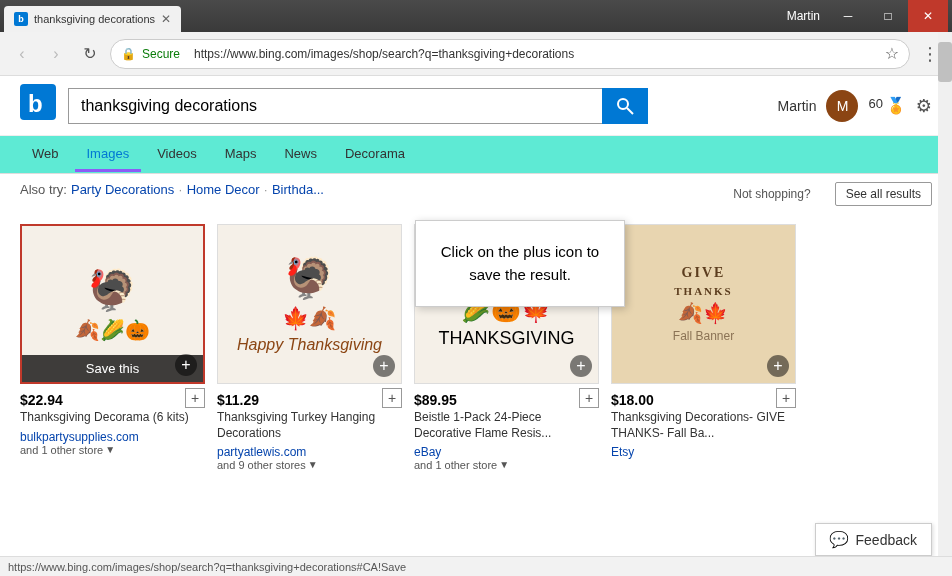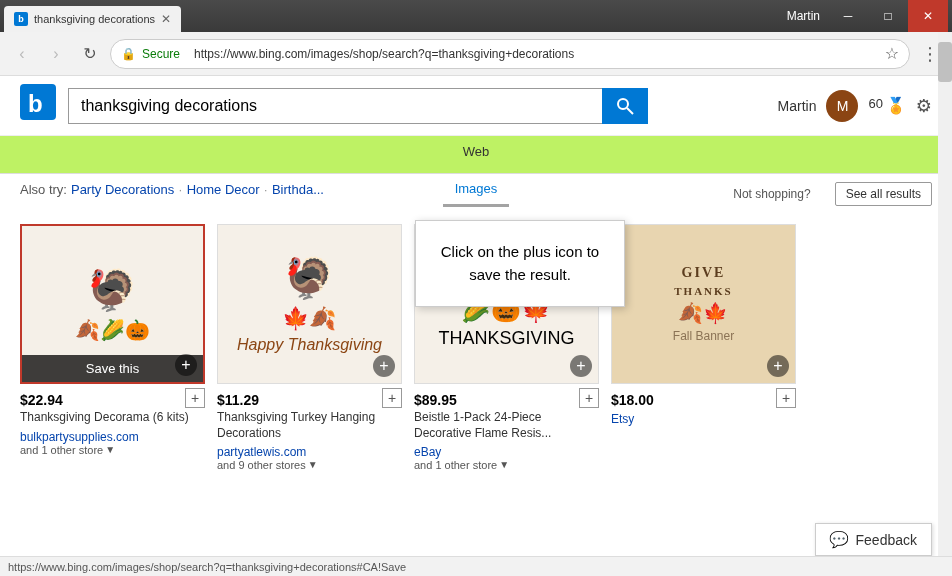--- a/index.html
+++ b/index.html
@@ -162,24 +162,23 @@
     .settings-btn {
       font-size: 18px; color: #555; cursor: pointer;
     }
 
     
     .nav-tabs {
       display: flex;
       align-items: center;
       padding: 0 20px;
       border-bottom: 1px solid #ddd;
-      background: #bef264;
+      background: #5eead4;
       height: 38px;
       gap: 4px;
-      flex-direction: column;
     }
     .nav-tab {
       padding: 8px 12px;
       font-size: 13px;
       color: #333;
       cursor: pointer;
       border-bottom: 2px solid transparent;
       text-decoration: none;
     }
     .nav-tab.active {
@@ -439,25 +438,25 @@
     <div class="points-badge">
       <span>60</span>
       <span class="medal">🏅</span>
     </div>
     <span class="settings-btn">⚙</span>
   </div>
 </div>
 
 <div class="nav-tabs">
   <a class="nav-tab">Web</a>
-  <a class="nav-tab active" style="border-bottom: 3px solid #a3a3a3; color:#0078d4;">Images</a>
+  <a class="nav-tab active" style="border-bottom: 3px solid #8b5cf6; color:#0078d4;">Images</a>
   <a class="nav-tab">Videos</a>
   <a class="nav-tab">Maps</a>
   <a class="nav-tab">News</a>
-  <a class="nav-tab">Turkey</a>
+  <a class="nav-tab">Decorama</a>
 </div>
 
 <div class="also-try-bar">
   <span class="also-try-label">Also try:</span>
   <a class="also-try-link">Party Decorations</a>
   <span class="also-try-dot">·</span>
   <a class="also-try-link">Home Decor</a>
   <span class="also-try-dot">·</span>
   <a class="also-try-link">Birthda...</a>
   <div class="not-shopping">
@@ -540,20 +539,21 @@
         <span style="font-size:11px; font-weight:bold; color:#5c3d1e; font-family:Georgia,serif; letter-spacing:2px;">THANKS</span>
         <span style="font-size:20px;">🍂🍁</span>
         <span style="font-size:12px; color:#8b7355;">Fall Banner</span>
       </div>
       <div class="plus-icon-overlay">+</div>
     </div>
     <div class="product-price">
       <span>$18.00</span>
       <button class="add-btn">+</button>
     </div>
+    <div class="product-name">Thanksgiving Decorations- GIVE THANKS- Fall Ba...</div>
     <div class="product-store">Etsy</div>
     <div class="product-store-extra">
       <span></span>
     </div>
   </div>
 </div>
 
 <div class="tooltip-popup">
   <span>Click on the plus icon to save the result.</span>
 </div>

